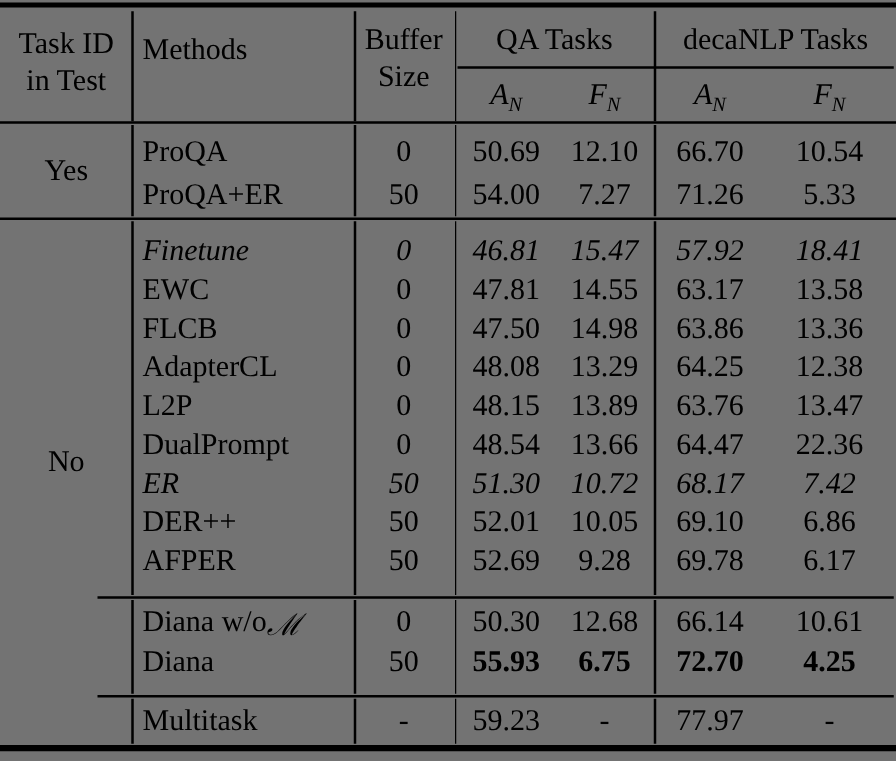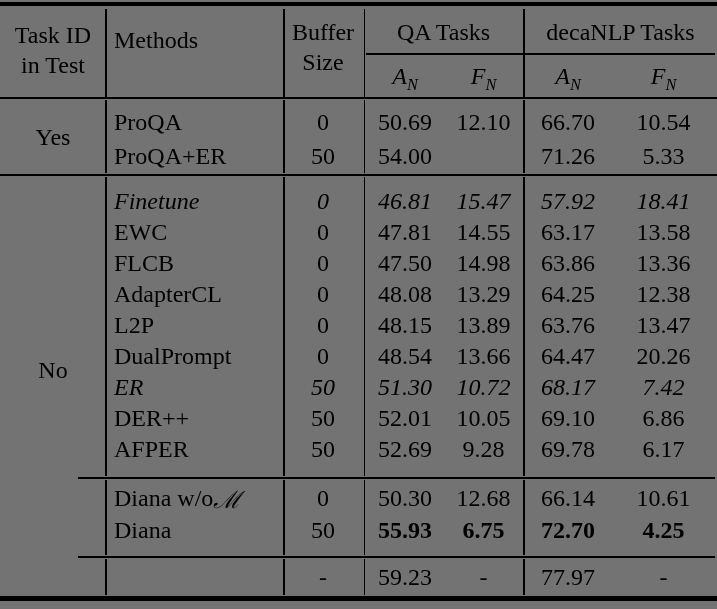--- a/index.html
+++ b/index.html
@@ -127,20 +127,21 @@
     <div class="cell col-buffer">0</div>
     <div class="cell col-qa-a">50.69</div>
     <div class="cell col-qa-f">12.10</div>
     <div class="cell col-de-a">66.70</div>
     <div class="cell col-de-f">10.54</div>
   </div>
   <div class="row r-yes-1">
     <div class="cell col-method left">ProQA+ER</div>
     <div class="cell col-buffer">50</div>
     <div class="cell col-qa-a">54.00</div>
+    <div class="cell col-qa-f">7.27</div>
     <div class="cell col-de-a">71.26</div>
     <div class="cell col-de-f">5.33</div>
   </div>
 
   <div class="row r-no-0">
     <div class="cell col-method left">Finetune</div>
     <div class="cell col-buffer">0</div>
     <div class="cell col-qa-a">46.81</div>
     <div class="cell col-qa-f">15.47</div>
     <div class="cell col-de-a">57.92</div>
@@ -177,21 +178,21 @@
     <div class="cell col-qa-f">13.89</div>
     <div class="cell col-de-a">63.76</div>
     <div class="cell col-de-f">13.47</div>
   </div>
   <div class="row r-no-5">
     <div class="cell col-method left">DualPrompt</div>
     <div class="cell col-buffer">0</div>
     <div class="cell col-qa-a">48.54</div>
     <div class="cell col-qa-f">13.66</div>
     <div class="cell col-de-a">64.47</div>
-    <div class="cell col-de-f">20.26</div>
+    <div class="cell col-de-f">22.36</div>
   </div>
   <div class="row r-no-6">
     <div class="cell col-method left">ER</div>
     <div class="cell col-buffer">50</div>
     <div class="cell col-qa-a">51.30</div>
     <div class="cell col-qa-f">10.72</div>
     <div class="cell col-de-a">68.17</div>
     <div class="cell col-de-f">7.42</div>
   </div>
   <div class="row r-no-7">
@@ -225,20 +226,21 @@
   <div class="row r-d-1">
     <div class="cell col-method left">Diana</div>
     <div class="cell col-buffer">50</div>
     <div class="cell col-qa-a bold">55.93</div>
     <div class="cell col-qa-f bold">6.75</div>
     <div class="cell col-de-a bold">72.70</div>
     <div class="cell col-de-f bold">4.25</div>
   </div>
 
   <div class="row r-mt">
+    <div class="cell col-method left">Multitask</div>
     <div class="cell col-buffer">-</div>
     <div class="cell col-qa-a">59.23</div>
     <div class="cell col-qa-f">-</div>
     <div class="cell col-de-a">77.97</div>
     <div class="cell col-de-f">-</div>
   </div>
 
 </div>
 
 </body></html>

